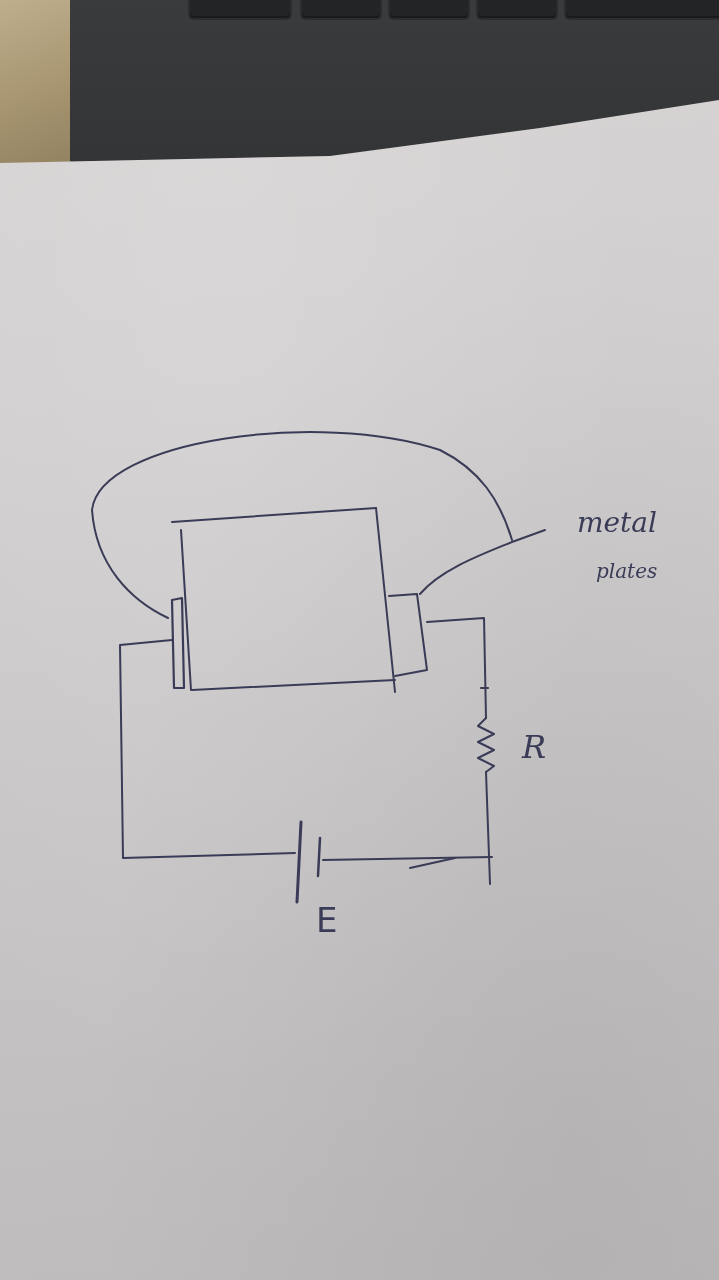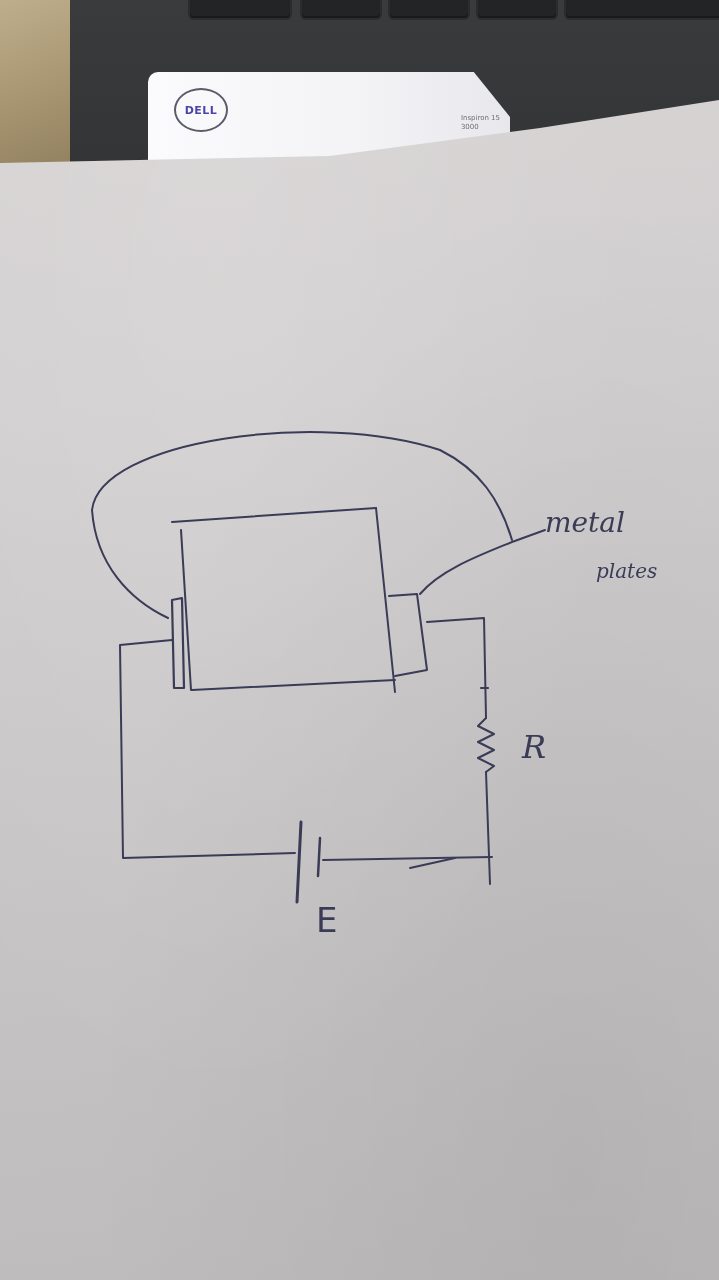--- a/index.html
+++ b/index.html
@@ -60,27 +60,20 @@
 
 <div class="scene">
   <div class="cloth"></div>
   <div class="laptop">
     <div class="key" style="left:120px;width:100px;"></div>
     <div class="key" style="left:232px;width:78px;"></div>
     <div class="key" style="left:320px;width:78px;"></div>
     <div class="key" style="left:408px;width:78px;"></div>
     <div class="key" style="left:496px;width:160px;"></div>
   </div>
-  <div class="dell-card">
-    <div class="dell-logo">DELL</div>
-    <div class="card-model">
-      <div>Inspiron 15</div>
-      <div>3000</div>
-    </div>
-  </div>
   <div class="paper"></div>
   <div class="paper-shade"></div>
 
   <svg class="drawing" width="719" height="1280" viewBox="0 0 719 1280">
 
     <g>
       <path class="ink" stroke-width="2" d="M172 522 L376 508"></path>
       <path class="ink" stroke-width="2" d="M181 530 L191 690"></path>
       <path class="ink" stroke-width="2" d="M376 508 L395 692"></path>
       <path class="ink" stroke-width="2" d="M192 690 L395 680"></path>
@@ -111,17 +104,17 @@
     </g>
 
     <g>
       <path class="ink" stroke-width="3" d="M301 822 L297 902"></path>
       <path class="ink" stroke-width="2.5" d="M320 838 L318 876"></path>
       <path class="ink" stroke-width="2" d="M323 860 L492 857"></path>
       <path class="ink" stroke-width="2" d="M410 868 L455 858"></path>
     </g>
   </svg>
 
-  <div class="label" style="left:545px;top:508px;font-size:28px;line-height:30px;">metal</div>
+  <div class="label" style="left:577px;top:508px;font-size:28px;line-height:30px;">metal</div>
   <div class="label" style="left:596px;top:556px;font-size:20px;line-height:30px;">plates</div>
   <div class="label" style="left:522px;top:728px;font-size:32px;">R</div>
   <div class="label" style="left:316px;top:900px;font-size:34px;font-style:normal;font-family:'DejaVu Sans',sans-serif;">E</div>
 </div>
 
 </body></html>

